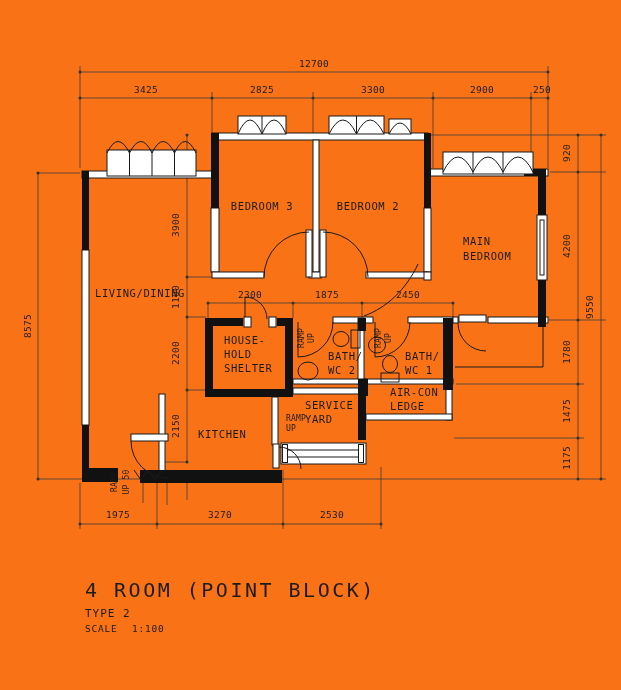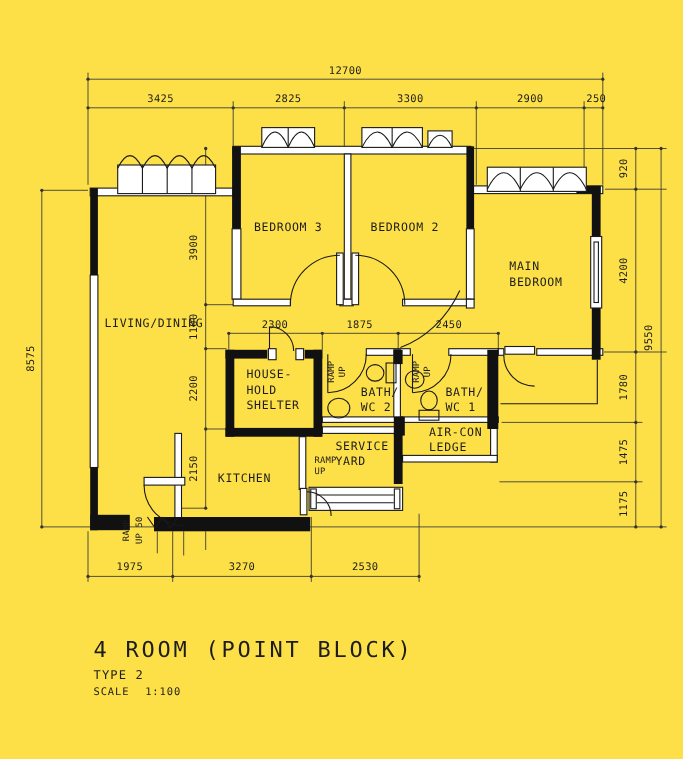--- a/index.html
+++ b/index.html
@@ -1,16 +1,16 @@
 <!DOCTYPE html>
 <html><head>
 <meta charset="utf-8">
 <style>
   html,body{margin:0;padding:0;background:#fff;}
-  .page{position:relative;width:621px;height:690px;background:#fde047;overflow:hidden;
+  .page{position:relative;width:621px;height:690px;background:#f97316;overflow:hidden;
         font-family:"DejaVu Sans Mono","Liberation Mono",monospace;}
   svg{position:absolute;left:0;top:0;}
   svg text{fill:#1c1c1c;font-family:"DejaVu Sans Mono","Liberation Mono",monospace;}
   .dimtxt{font-size:9.5px;letter-spacing:0.3px;}
   .roomtxt{font-size:10.5px;letter-spacing:0.6px;}
   .anntxt{font-size:8px;letter-spacing:0.2px;}
   .titletxt{font-size:20px;letter-spacing:2.5px;}
   .subtxt{font-size:11px;letter-spacing:1px;}
   .scaletxt{font-size:9.5px;letter-spacing:0.8px;}
   .thin{stroke:#3a3a3a;stroke-width:0.8;fill:none;}

